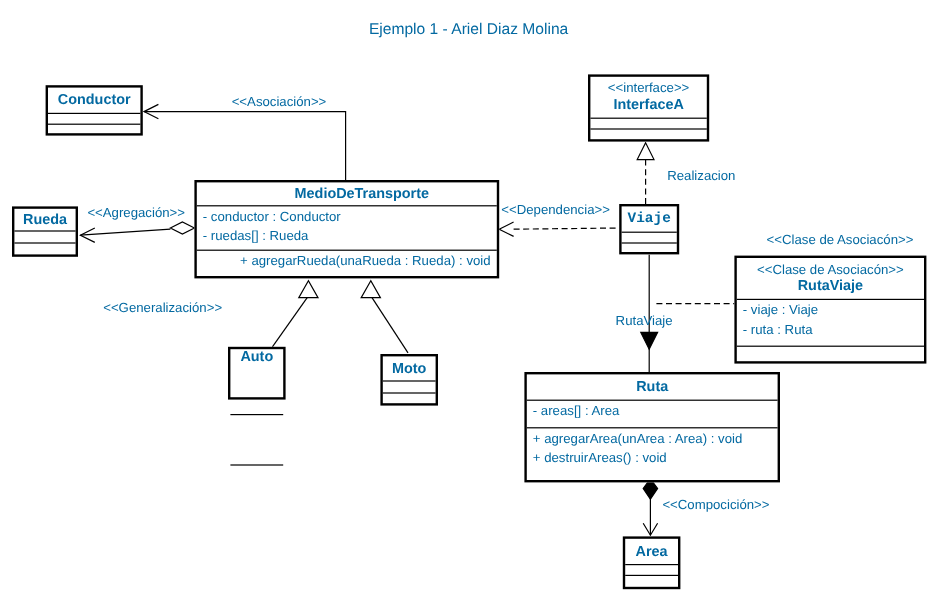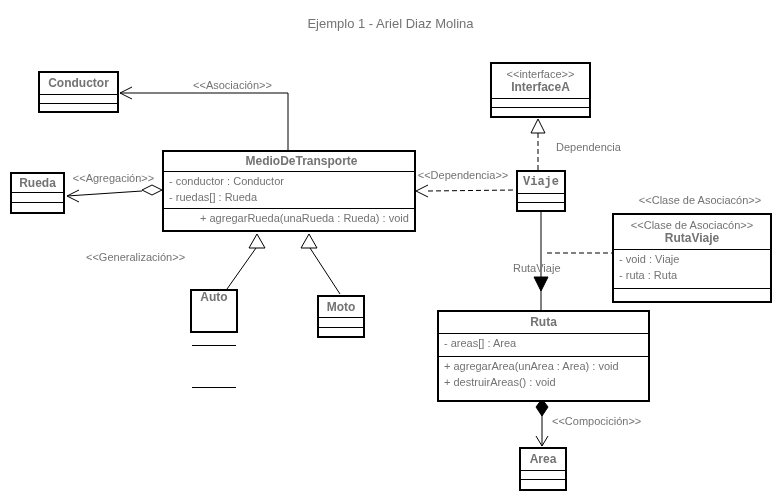--- a/index.html
+++ b/index.html
@@ -1,18 +1,18 @@
 <!DOCTYPE html>
 <html><head>
 <meta charset="utf-8">
 <style>
   html,body{margin:0;padding:0;background:#fff;}
   .canvas{
     position:relative;width:781px;height:500px;background:#ffffff;
-    font-family:"Liberation Sans","DejaVu Sans",sans-serif;color:#737373;
+    font-family:"Liberation Sans","DejaVu Sans",sans-serif;color:#0369a1;
     overflow:hidden;
   }
   .wires{position:absolute;left:0;top:0;width:781px;height:500px;}
   .uml{
     position:absolute;border:2px solid #000;background:#fff;
     box-sizing:border-box;display:flex;flex-direction:column;
   }
   .comp{box-sizing:border-box;}
   .sep{border-top:1px solid #000;}
   .head{display:flex;flex-direction:column;justify-content:center;align-items:center;}
@@ -75,21 +75,21 @@
       <path d="M536,436 L542,446 L548,436"></path>
     </g>
   </svg>
 
   <div class="diagram-title">Ejemplo 1 - Ariel Diaz Molina</div>
 
   <div class="lbl center" style="left:165px;top:79px;width:135px;">&lt;&lt;Asociación&gt;&gt;</div>
   <div class="lbl center" style="left:66px;top:172px;width:95px;">&lt;&lt;Agregación&gt;&gt;</div>
   <div class="lbl" style="left:86px;top:251px;">&lt;&lt;Generalización&gt;&gt;</div>
   <div class="lbl center" style="left:412px;top:169px;width:102px;">&lt;&lt;Dependencia&gt;&gt;</div>
-  <div class="lbl" style="left:556px;top:141px;">Dependencia</div>
+  <div class="lbl" style="left:556px;top:141px;">Realizacion</div>
   <div class="lbl" style="left:513px;top:262px;">RutaViaje</div>
   <div class="lbl center" style="left:626px;top:194px;width:148px;">&lt;&lt;Clase de Asociacón&gt;&gt;</div>
   <div class="lbl" style="left:552px;top:415px;">&lt;&lt;Compocición&gt;&gt;</div>
 
   <div class="uml" style="left:38px;top:71px;width:81px;height:42px;">
     <div class="comp head" style="height:21px;text-align:right;">
         <span class="cname">Conductor</span>
       </div>
     <div class="comp sep" style="height:9px;"></div>
     <div class="comp sep" style="flex:1;"></div>
@@ -132,21 +132,21 @@
     <div class="comp sep" style="height:9px;"></div>
     <div class="comp sep" style="flex:1;"></div>
   </div>
 
   <div class="uml" style="left:612px;top:213px;width:160px;height:90px;">
     <div class="comp head" style="height:34px;">
       <span class="stereo">&lt;&lt;Clase de Asociacón&gt;&gt;</span>
       <span class="cname">RutaViaje</span>
     </div>
     <div class="comp sep body-text" style="height:39px;">
-      <div>- void : Viaje</div>
+      <div>- viaje : Viaje</div>
       <div>- ruta : Ruta</div>
     </div>
     <div class="comp sep" style="flex:1;"></div>
   </div>
 
   <div class="uml" style="left:519px;top:447px;width:48px;height:44px;">
     <div class="comp head" style="height:21px;">
         <span class="cname">Area</span>
       </div>
     <div class="comp sep" style="height:9px;"></div>

